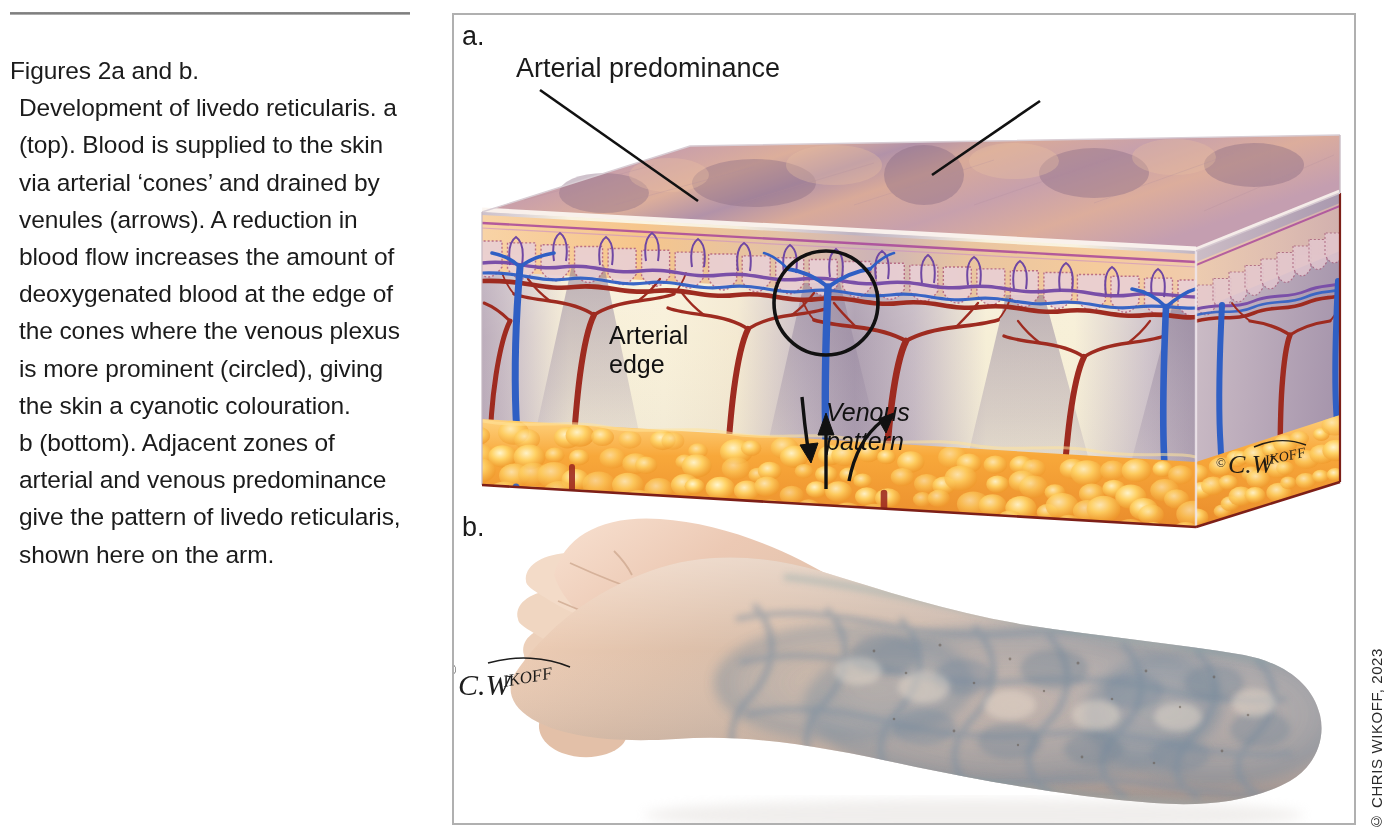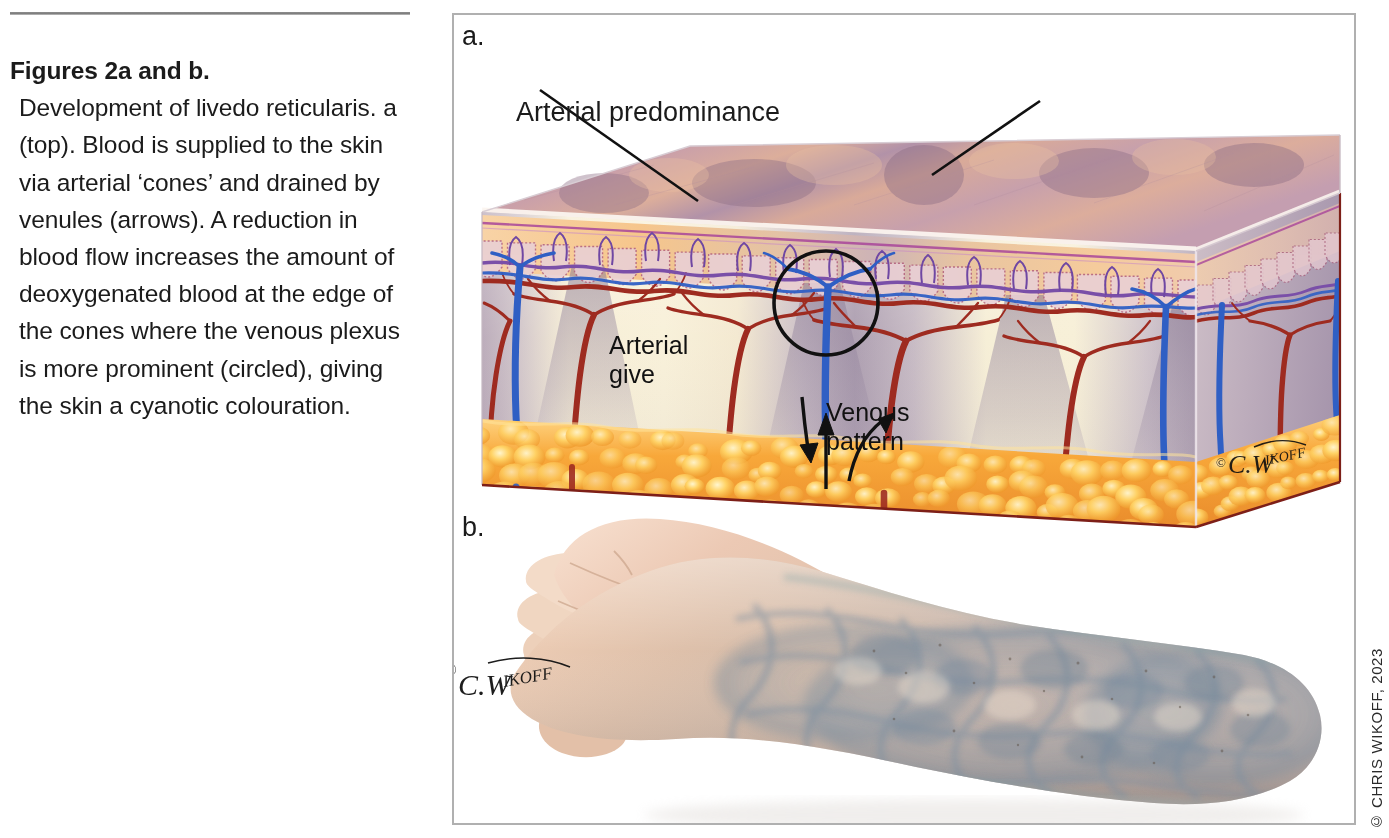--- a/index.html
+++ b/index.html
@@ -16,48 +16,48 @@
   }
   #caption-rule{
     position:absolute;left:10px;top:12px;width:400px;height:3px;
     background:linear-gradient(to bottom,#8e8e8e 0%,#7d7d7d 55%,#c9c9c9 100%);
   }
   #caption-body{
     position:absolute;left:10px;top:52px;width:404px;
     font-size:24.5px;line-height:37.2px;color:#1b1b1b;
     letter-spacing:-0.1px;
   }
-  #caption-title{font-weight:bold;display:block;}
+  #caption-title{font-weight:normal;display:block;}
   .cap-para{display:block;margin-left:9px;}
   
   #figure-panel{
     position:absolute;left:452px;top:13px;
     width:904px;height:812px;
     border:2px solid #b0b0b0;
     background:#fff;
     box-sizing:border-box;
     overflow:hidden;
   }
   .panel-letter{
     position:absolute;font-size:27px;color:#1b1b1b;z-index:40;
   }
   #label-a{left:8px;top:6px;}
   #label-b{left:8px;top:497px;}
 
   
   .callout{
-    position:absolute;font-size:27px;color:#1b1b1b;z-index:40;white-space:nowrap;margin-top:44px;
+    position:absolute;font-size:27px;color:#1b1b1b;z-index:40;white-space:nowrap;
   }
   #callout-arterial-pred{left:62px;top:38px;}
   #callout-venous-pred{left:552px;top:50px;}
   .inner-label{
     position:absolute;font-size:25px;color:#111;z-index:40;line-height:29px;
   }
-  #label-arterial-cone{left:155px;top:316px;}
-  #label-venous-drainage{left:372px;top:383px;}
+  #label-arterial-cone{left:155px;top:306px;}
+  #label-venous-drainage{left:372px;top:383px;font-style:italic;}
 
   
   .art{position:absolute;left:0;top:0;width:904px;height:812px;}
   #panel-a-art{z-index:10;}
   #panel-a-leader{z-index:35;}
   #panel-b-art{z-index:10;}
 
   
   #credit{
     position:absolute;right:4px;bottom:8px;
@@ -67,20 +67,21 @@
   }
 </style>
 </head>
 <body>
 
 <div id="caption-column">
   <div id="caption-rule"></div>
   <div id="caption-body">
     <span id="caption-title">Figures 2a and b.</span>
     <span class="cap-para">Development of livedo reticularis. a (top). Blood is supplied to the skin via arterial ‘cones’ and drained by venules (arrows). A reduction in blood flow increases the amount of deoxygenated blood at the edge of the cones where the venous plexus is more prominent (circled), giving the skin a cyanotic colouration.</span>
+    <span class="cap-para">b (bottom). Adjacent zones of arterial and venous predominance give the pattern of livedo reticularis, shown here on the arm.</span>
   </div>
 </div>
 
 <div id="figure-panel">
 
   <svg class="art" id="panel-a-art" viewBox="0 0 904 812">
     <defs>
 
       <linearGradient id="gTopFace" x1="0" y1="0" x2="1" y2="0.4">
         <stop offset="0%" stop-color="#c79fae"></stop>
@@ -571,21 +572,21 @@
 
   <svg class="art" id="panel-a-leader" viewBox="0 0 904 812">
     <path d="M86,75 L244,186" stroke="#111" stroke-width="2.6" fill="none"></path>
     <path d="M586,86 L478,160" stroke="#111" stroke-width="2.6" fill="none"></path>
   </svg>
 
   <div class="panel-letter" id="label-a">a.</div>
   <div class="callout" id="callout-arterial-pred">Arterial predominance</div>
   <div class="inner-label" id="label-arterial-cone">
     <div>Arterial</div>
-    <div>give</div>
+    <div>edge</div>
   </div>
   <div class="inner-label" id="label-venous-drainage">
     <div>Venous</div>
     <div>pattern</div>
   </div>
 
   <svg class="art" id="panel-b-art" viewBox="0 0 904 812">
     <defs>
       <linearGradient id="gArm" x1="0" y1="0" x2="1" y2="0.3">
         <stop offset="0%" stop-color="#efd2bd"></stop>

